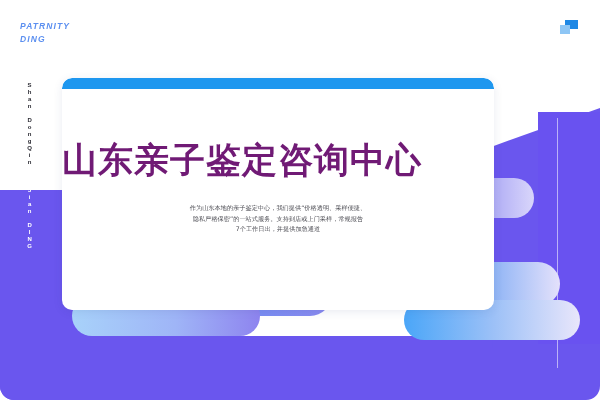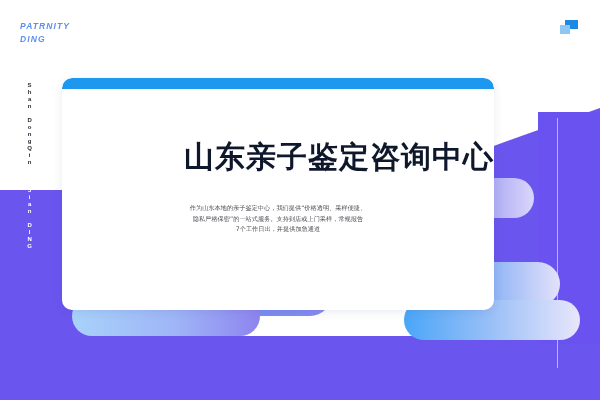--- a/index.html
+++ b/index.html
@@ -13,20 +13,21 @@
     background: #ffffff;
     font-family: "Liberation Sans", sans-serif;
   }
 
   #poster {
     position: relative;
     width: 600px;
     height: 400px;
     background: #ffffff;
     overflow: hidden;
+    border-radius: 14px;
   }
 
   
   .purple-left {
     position: absolute;
     left: 0;
     top: 190px;
     width: 96px;
     height: 210px;
     background: #6a56ee;
@@ -111,25 +112,25 @@
     top: 11px;
     right: 0;
     bottom: 0;
   }
 
   .card-title {
     position: absolute;
     left: 0;
     right: 0;
     top: 48px;
-    text-align: right;
-    font-size: 30px;
+    text-align: left;
+    font-size: 35px;
     font-weight: 700;
     letter-spacing: 1px;
-    color: #0f172a;
+    color: #701a75;
     font-family: "DejaVu Sans", sans-serif;
     white-space: nowrap;
   }
 
   .card-body {
     position: absolute;
     left: 96px;
     right: 96px;
     top: 114px;
     text-align: center;

